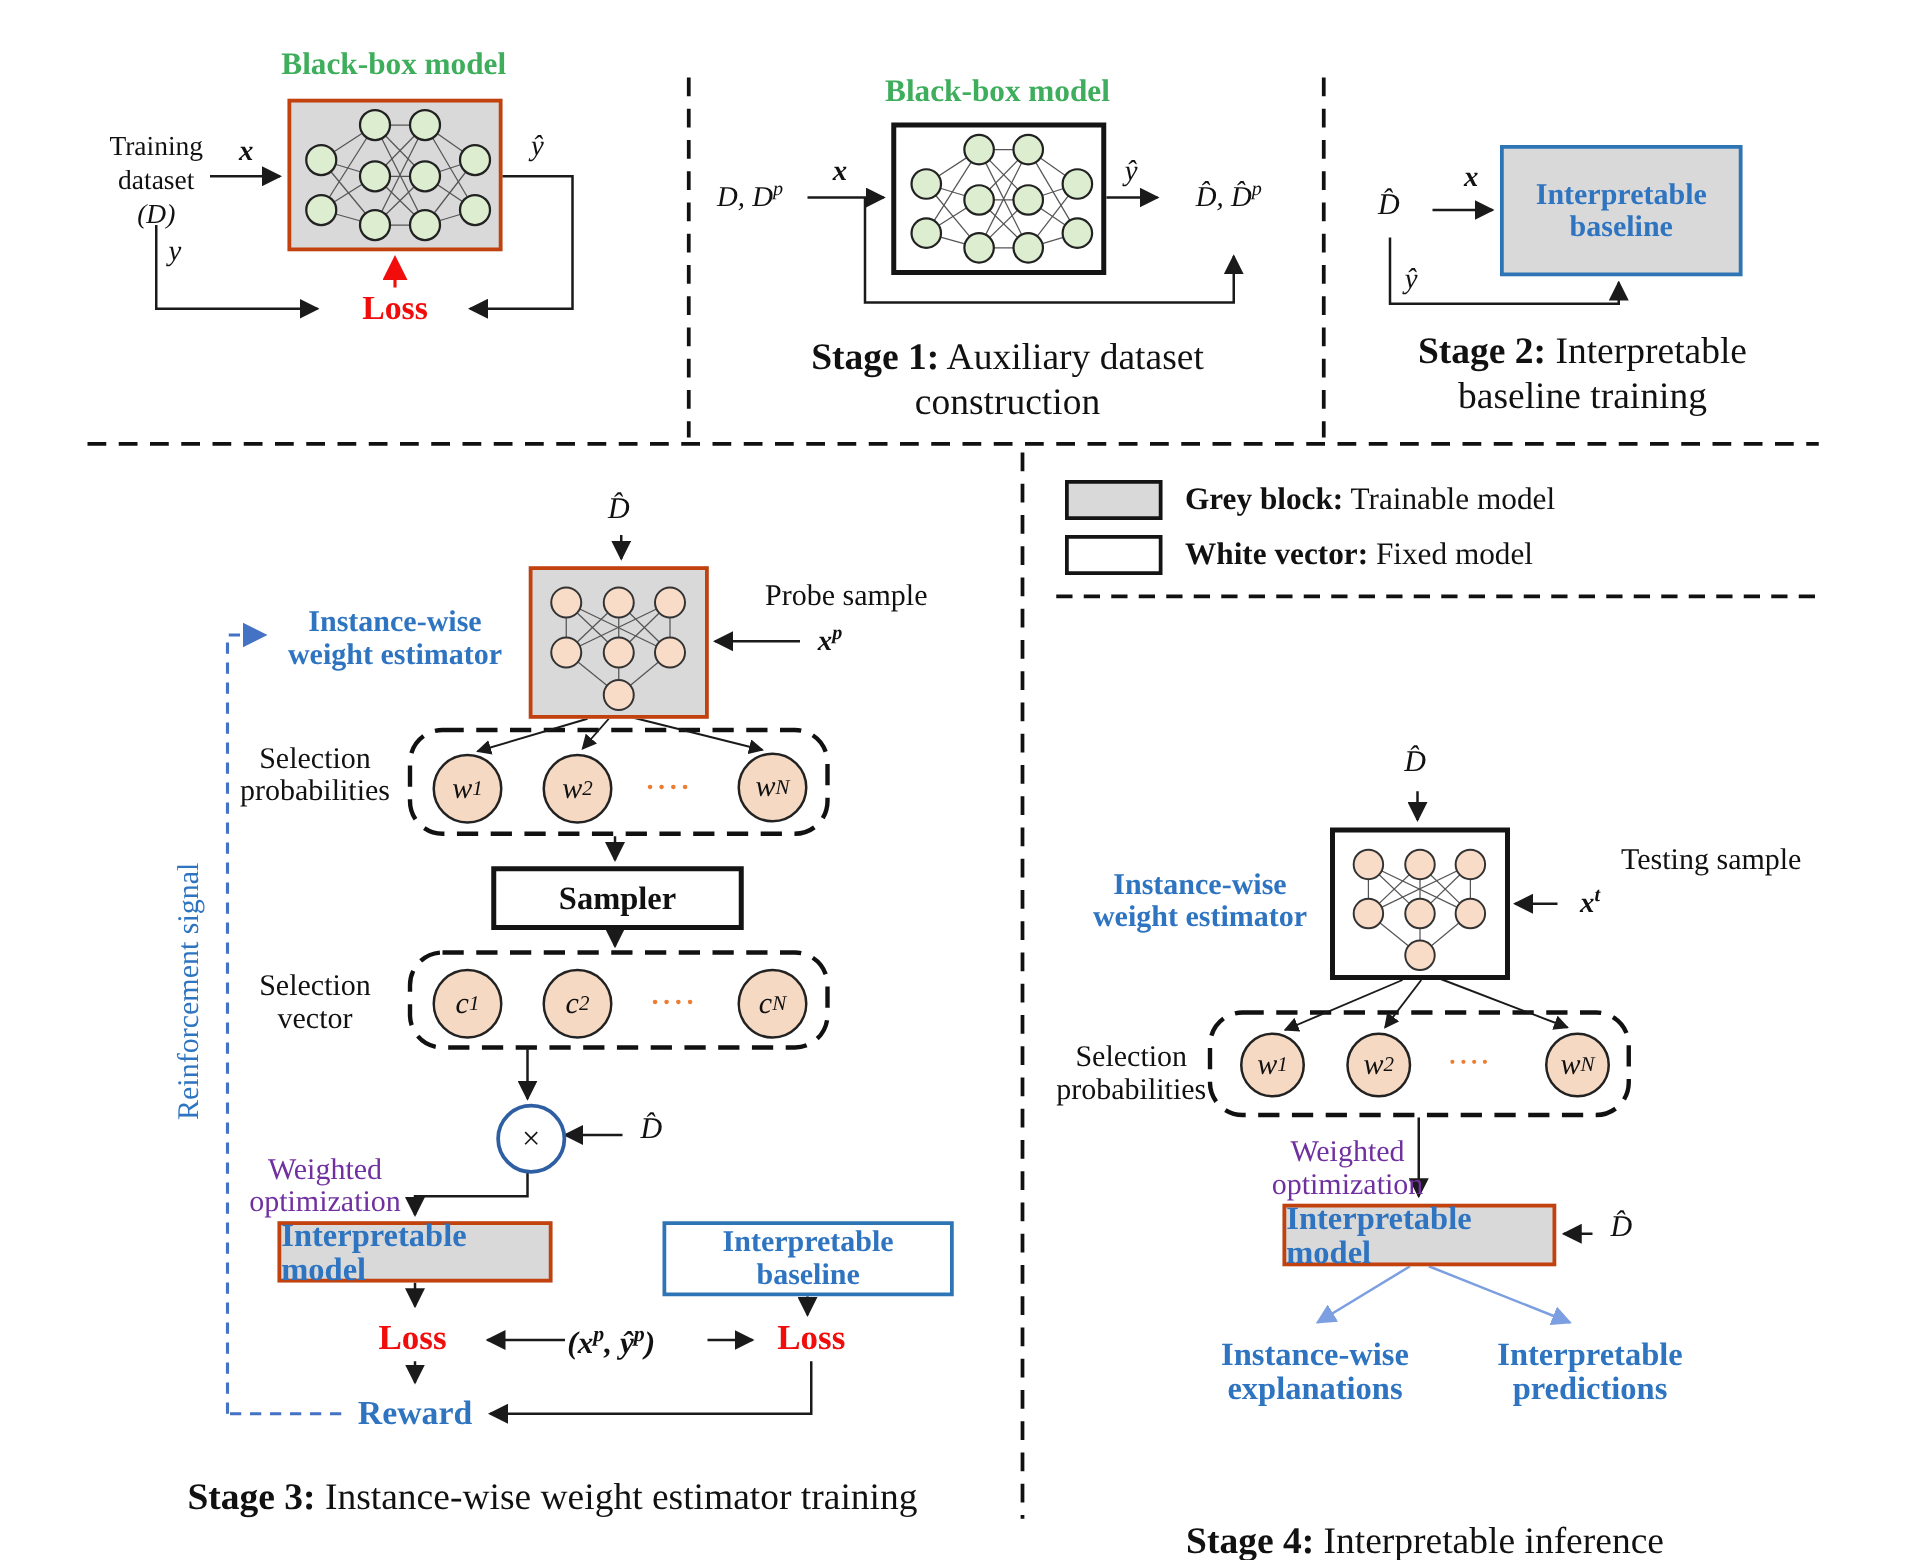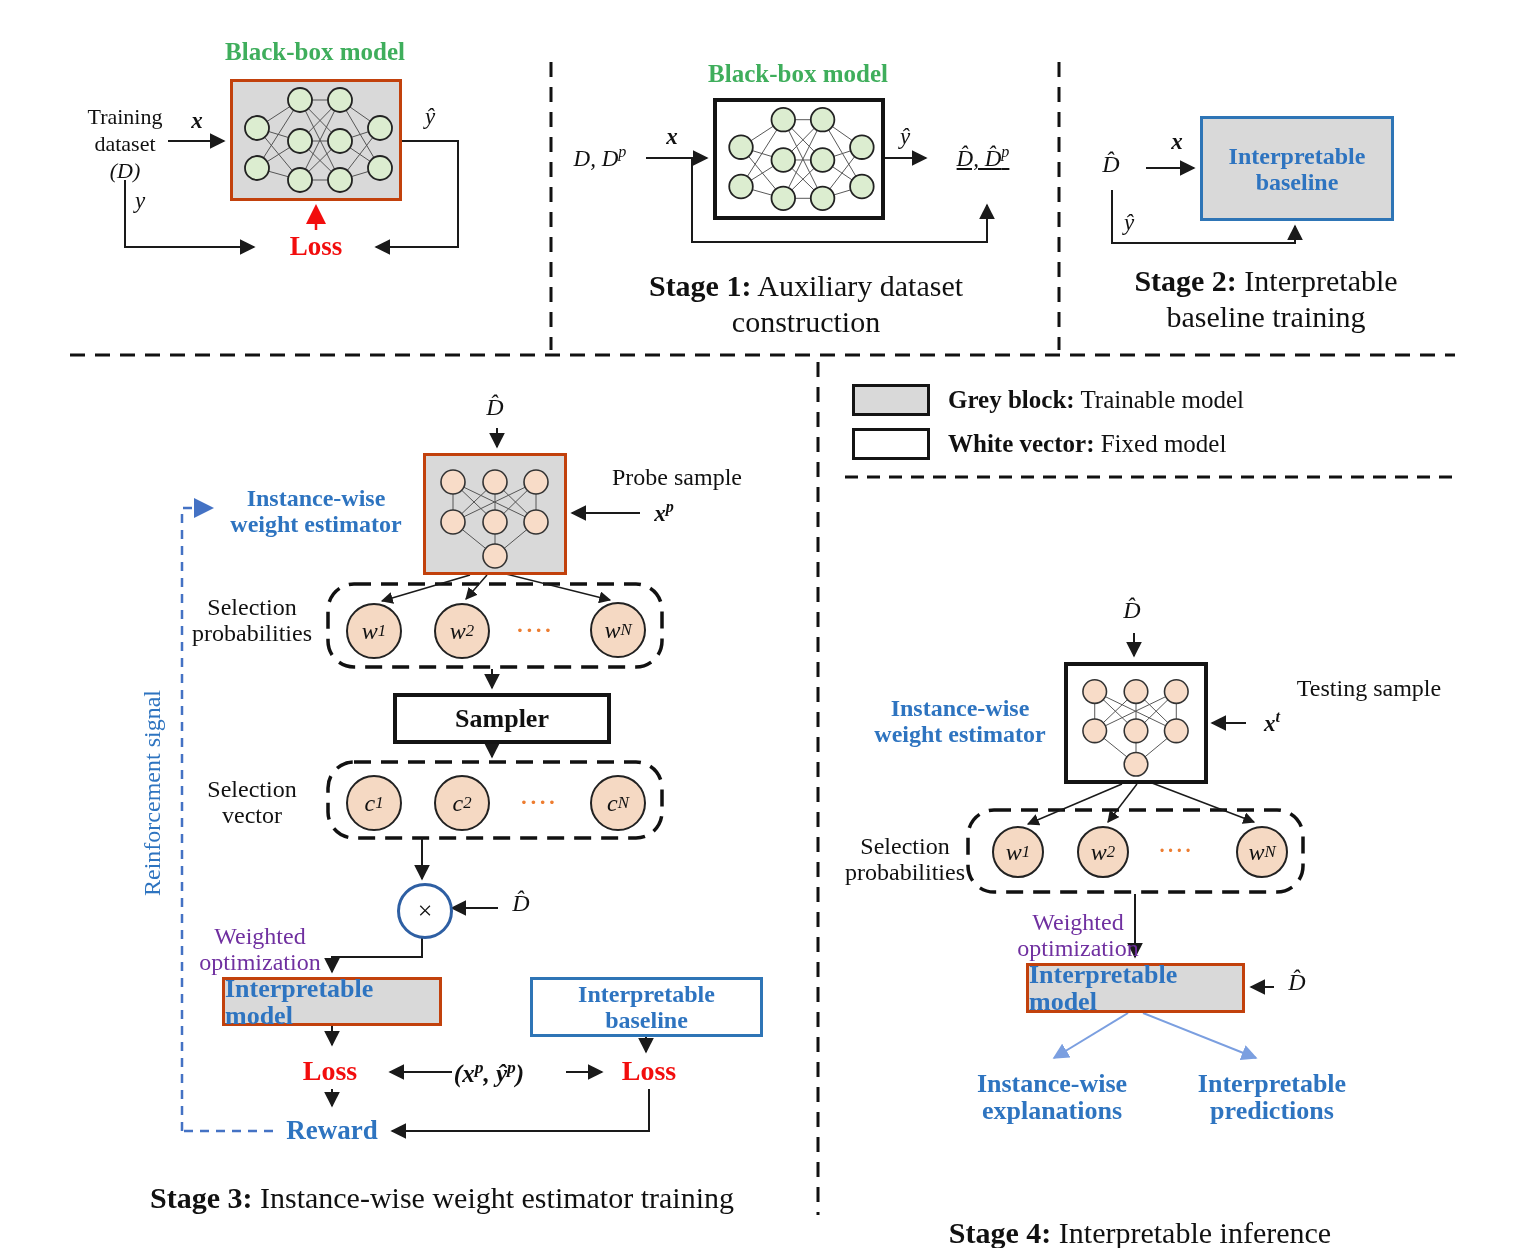--- a/index.html
+++ b/index.html
@@ -213,21 +213,21 @@
           <circle cx="107" cy="98" r="12"></circle>
         <circle cx="147" cy="46" r="12"></circle>
           <circle cx="147" cy="86" r="12"></circle>
       </g>
     </svg>
   </div>
 
   <div class="ctr it f23" style="left:600px;top:143px;">D, D<sup>p</sup></div>
   <div class="ctr bi f23" style="left:672px;top:124px;">x</div>
   <div class="ctr it f23" style="left:905px;top:124px;">ŷ</div>
-  <div class="ctr it f23" style="left:983px;top:143px;text-decoration:underline;">D̂, D̂<sup>p</sup></div>
+  <div class="ctr it f23" style="left:983px;top:143px;">D̂, D̂<sup>p</sup></div>
 
   <div class="ctr f30" style="left:806px;top:269px;">
     <span class="b">Stage 1:</span><span> Auxiliary dataset</span>
   </div>
   <div class="ctr f30" style="left:806px;top:305px;">construction</div>
 
   <div class="modelbox fcc" style="left:1200px;top:116px;width:194px;height:105px;border:3px solid #2e75b6;flex-direction:column;">
     <span class="blue f24">Interpretable</span>
     <span class="blue f24">baseline</span>
   </div>
@@ -289,21 +289,21 @@
 
   <div class="ctr f24" style="left:252px;top:594px;">
     <span>Selection</span><br><span>probabilities</span>
   </div>
 
   <div class="node" style="left:346px;top:603px;width:56px;height:56px;">w<sub>1</sub></div>
   <div class="node" style="left:434px;top:603px;width:56px;height:56px;">w<sub>2</sub></div>
   <div class="ctr orange" style="left:535px;top:617px;font-size:22px;">····</div>
   <div class="node" style="left:590px;top:602px;width:56px;height:56px;">w<sub>N</sub></div>
 
-  <div class="whitebox fcc" style="left:393px;top:693px;width:218px;height:51px;">
+  <div class="whitebox fcc" style="left:393px;top:693px;width:202px;height:51px;">
     <span class="b f26">Sampler</span>
   </div>
 
   <div class="ctr f24" style="left:252px;top:776px;">
     <span>Selection</span><br><span>vector</span>
   </div>
 
   <div class="node" style="left:346px;top:775px;width:56px;height:56px;">c<sub>1</sub></div>
   <div class="node" style="left:434px;top:775px;width:56px;height:56px;">c<sub>2</sub></div>
   <div class="ctr orange" style="left:539px;top:789px;font-size:22px;">····</div>

